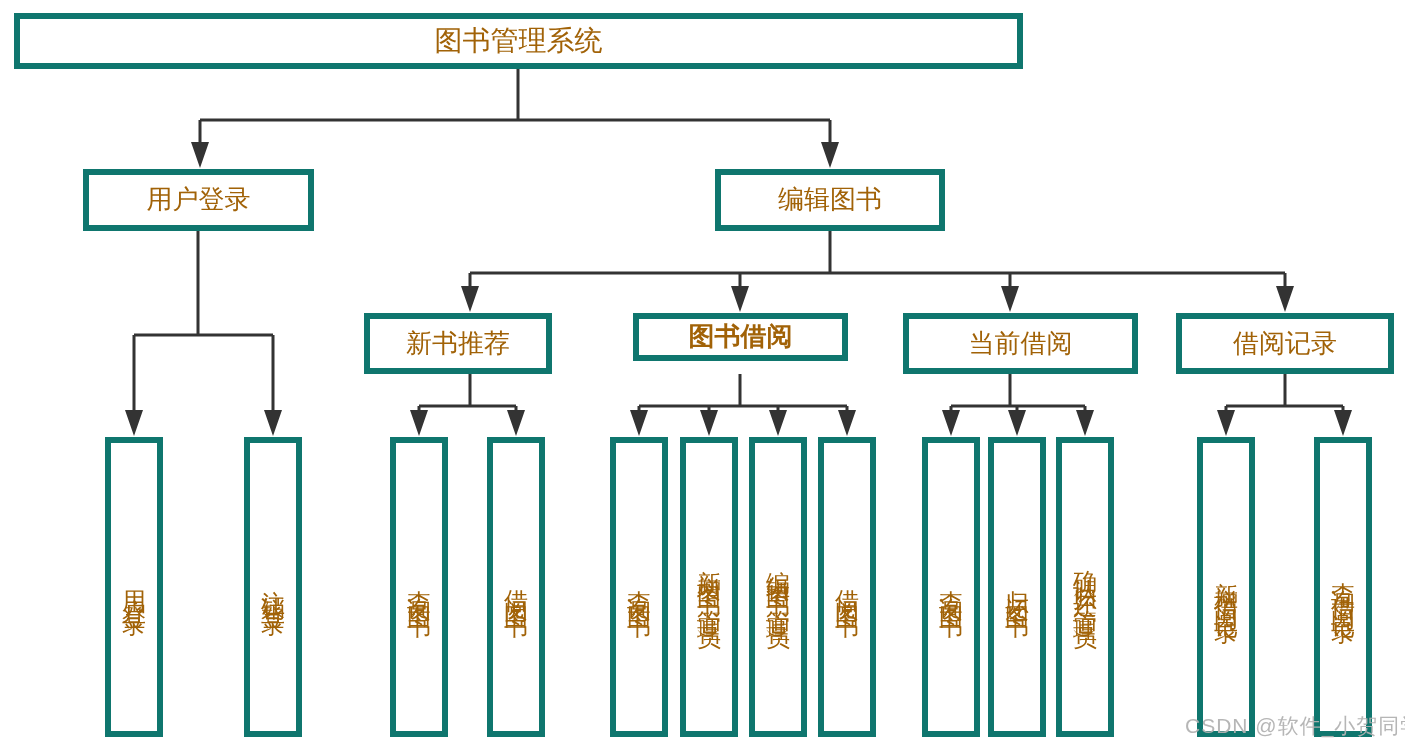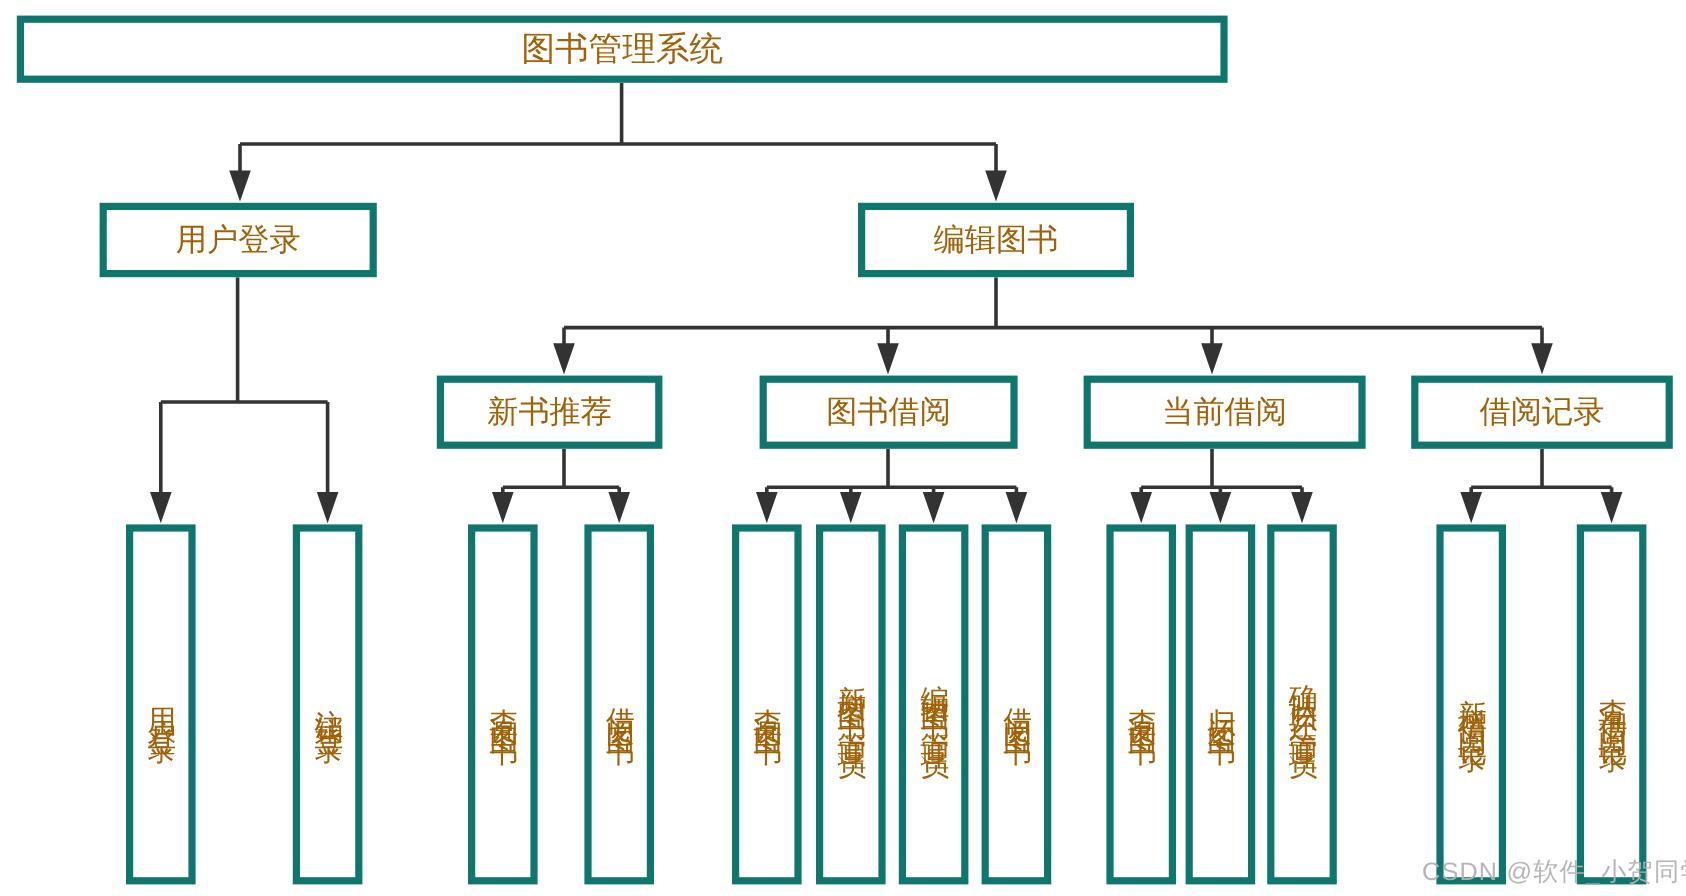--- a/index.html
+++ b/index.html
@@ -69,21 +69,21 @@
          M942 410L960 410L951 436Z M1008 410L1026 410L1017 436Z M1076 410L1094 410L1085 436Z
          M1217 410L1235 410L1226 436Z M1334 410L1352 410L1343 436Z" fill="#333333" stroke="none"></path>
   </svg>
 
   <div class="box h-box-root" style="left:14px; top:13px; width:1009px; height:56px;">图书管理系统</div>
 
   <div class="box h-box" style="left:83px; top:169px; width:231px; height:62px;">用户登录</div>
   <div class="box h-box" style="left:715px; top:169px; width:230px; height:62px;">编辑图书</div>
 
   <div class="box h-box" style="left:364px; top:313px; width:188px; height:61px;">新书推荐</div>
-  <div class="box h-box" style="left:633px; top:313px; width:215px; height:61px;">图书借阅</div>
+  <div class="box h-box" style="left:633px; top:313px; width:215px; height:48px;font-weight:bold;">图书借阅</div>
   <div class="box h-box" style="left:903px; top:313px; width:235px; height:61px;">当前借阅</div>
   <div class="box h-box" style="left:1176px; top:313px; width:218px; height:61px;">借阅记录</div>
 
   <div class="box v-box" style="left:105px; top:437px; width:58px; height:300px;">用户登录</div>
   <div class="box v-box" style="left:244px; top:437px; width:58px; height:300px;">注销登录</div>
 
   <div class="box v-box" style="left:390px; top:437px; width:58px; height:300px;">查询图书</div>
   <div class="box v-box" style="left:487px; top:437px; width:58px; height:300px;">借阅图书</div>
 
   <div class="box v-box" style="left:610px; top:437px; width:58px; height:300px;">查询图书</div>

